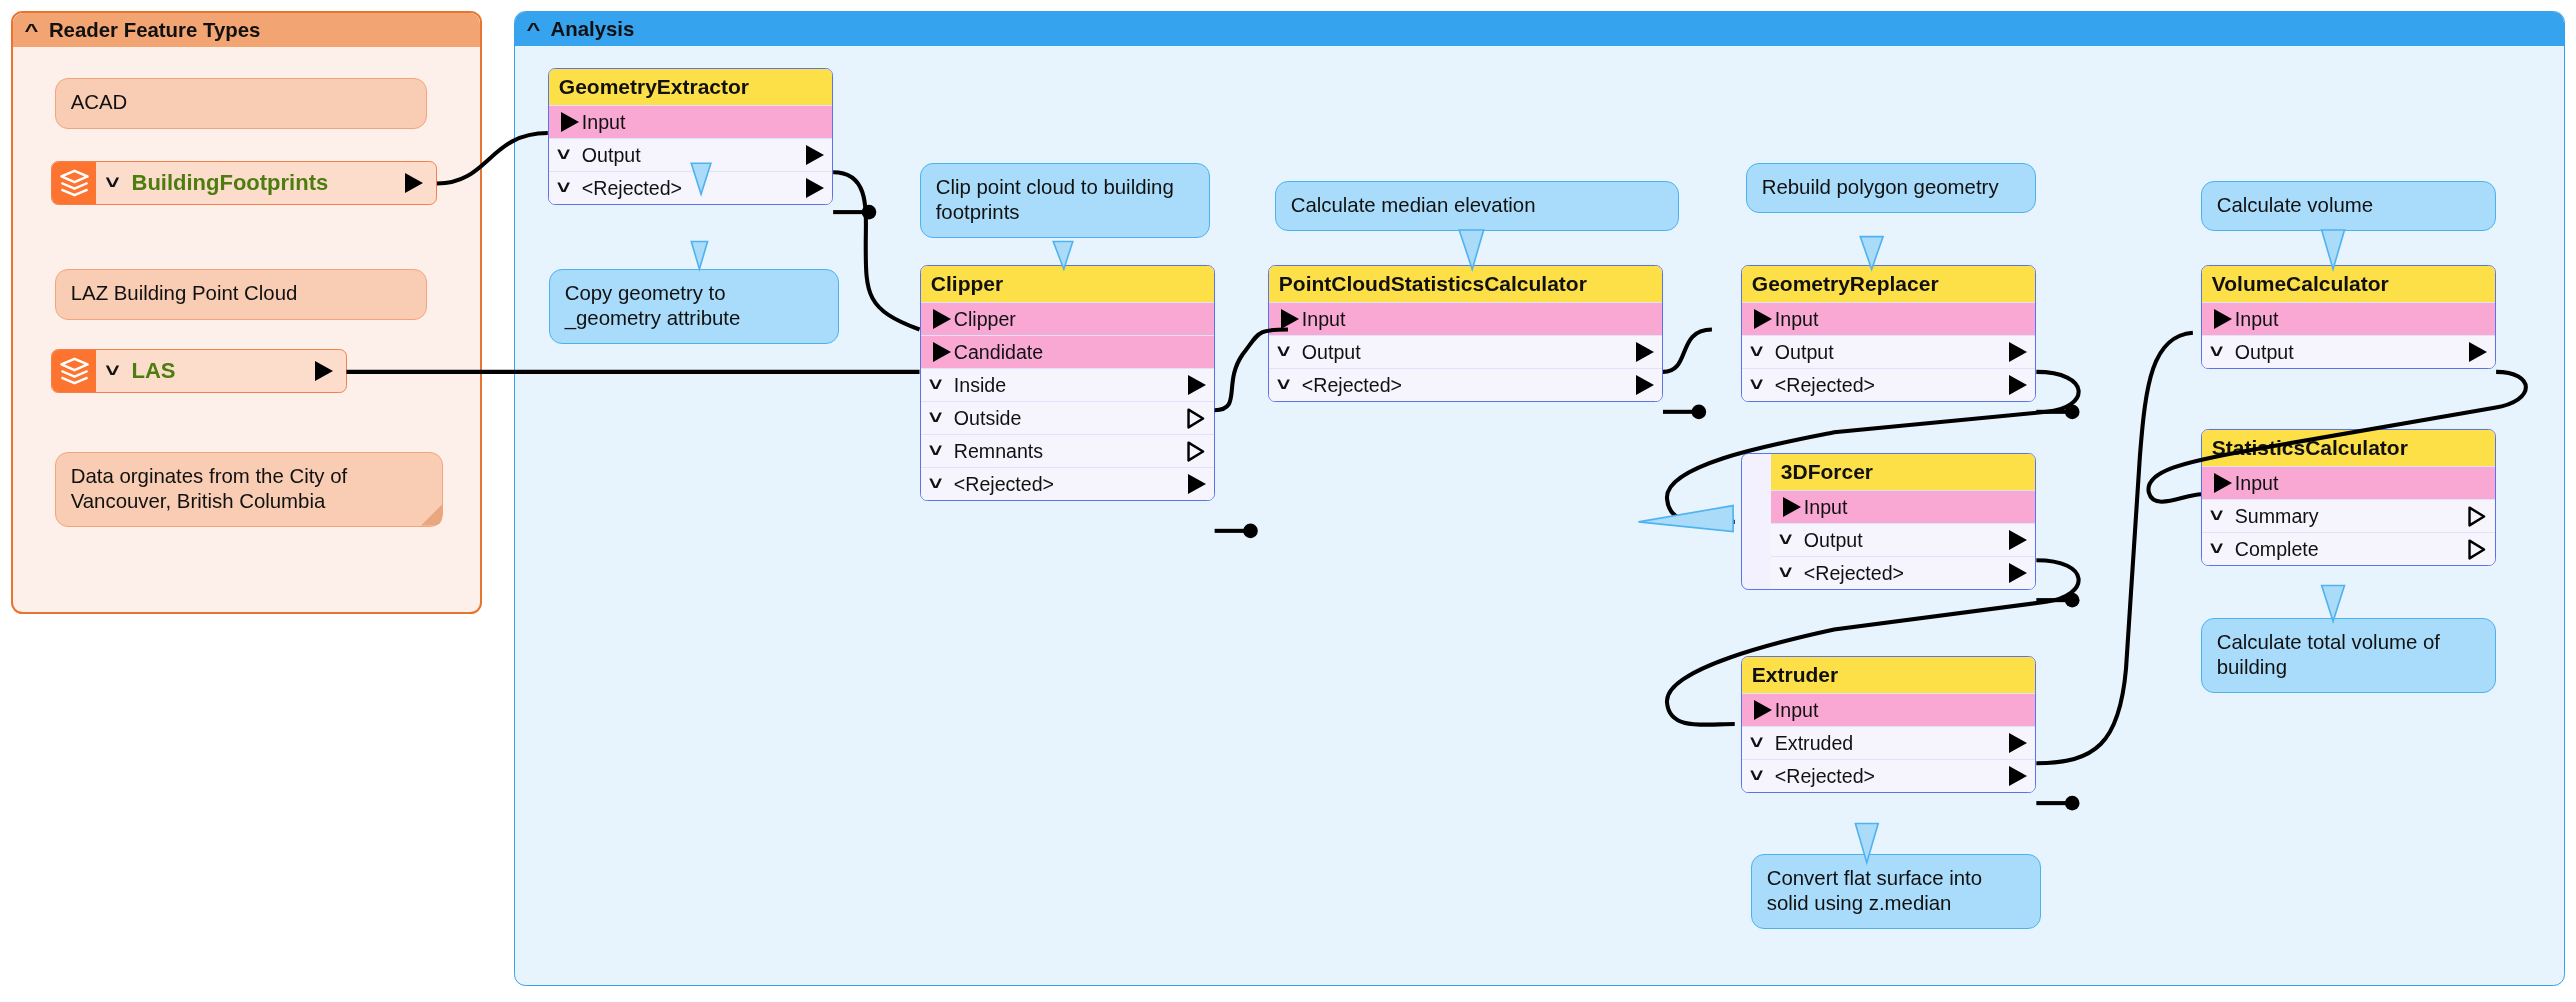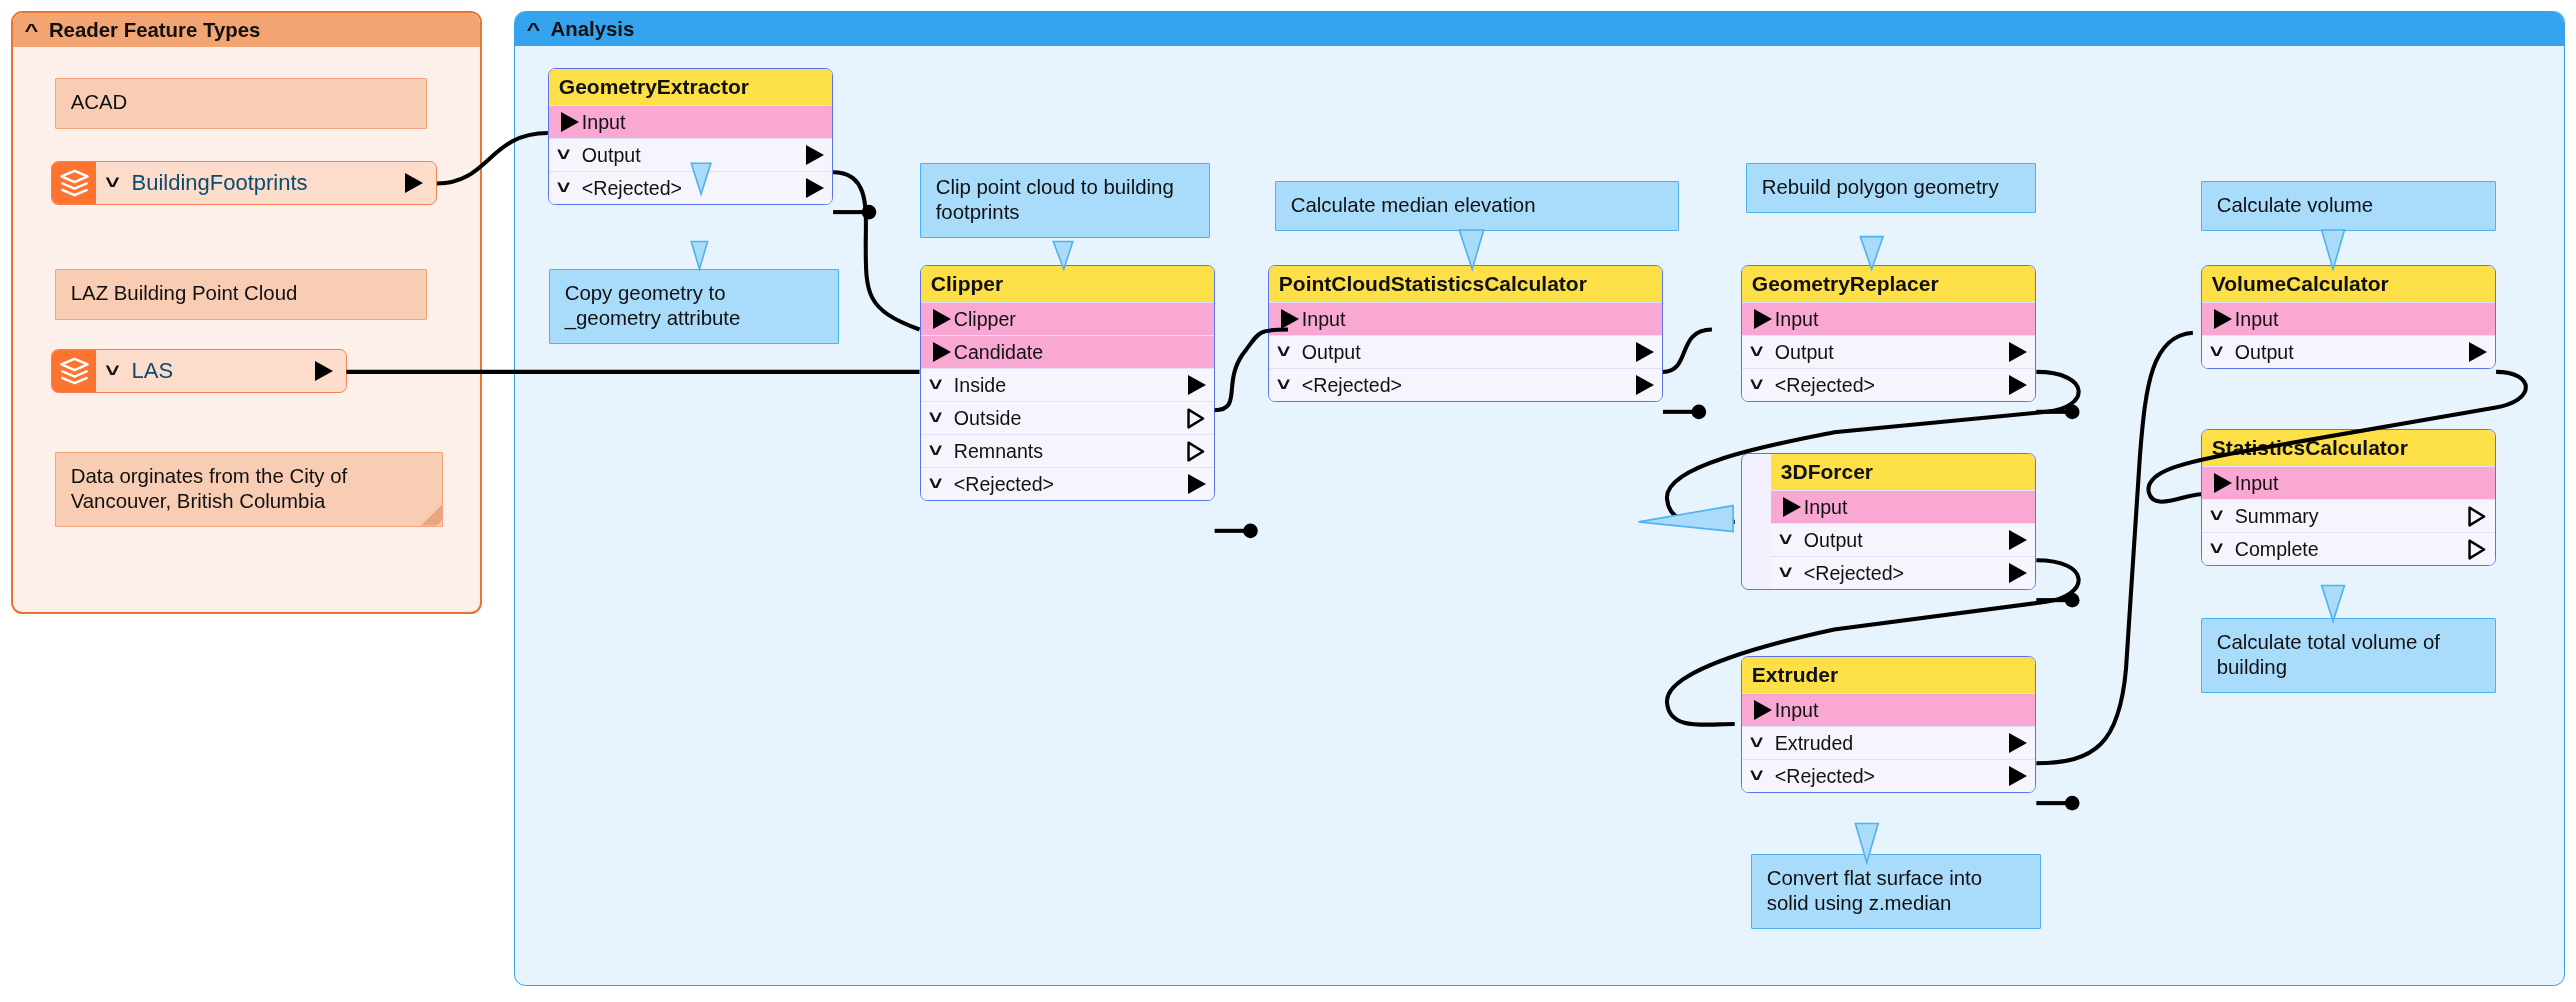--- a/index.html
+++ b/index.html
@@ -33,25 +33,25 @@
                  background: #e8f4fd; border: 1.6px solid #3aa0ea; }
   #bm-analysis > .bm-head { background: #35a3ee; }
 
   
   .ft { position: absolute; height: 44px; display: flex; align-items: stretch;
         background: #fcddcc; border: 1.6px solid #f4804a; border-radius: 7.3px;
         overflow: hidden; z-index: 3; }
   .ft-icon { width: 44px; background: #fd7430; display:flex; align-items:center; justify-content:center; flex: 0 0 44px; }
   .ft-body { display: flex; align-items: center; flex: 1; padding: 0 8.2px 0 11.4px; gap: 13px; }
   .ft-caret { font-size: 19px; font-weight: 700; color:#111; display:inline-block; transform: scaleX(1.3); }
-  .ft-label { font-size: 22px; font-weight: normal; color: #0c4a6e; white-space: nowrap; text-align: center; }
+  .ft-label { font-size: 22px; font-weight: bold; color: #4d7c0f; white-space: nowrap; text-align: center; }
   .ft-out { margin-left: auto; padding-right: 4.9px; display:flex; align-items:center; }
 
   
-  .anno { position: absolute; border-radius: 1px; padding: 11.4px 14.7px;
+  .anno { position: absolute; border-radius: 13px; padding: 11.4px 14.7px;
           font-size: 20.4px; line-height: 1.22; color: #111; z-index: 3; }
   .anno.orange { background: #f9cdb4; border: 1.6px solid #f4a47c; }
   .anno.blue   { background: #a9dcfb; border: 1.6px solid #4cb2ef; }
   .anno .fold { position:absolute; right:0; bottom:0; width: 21px; height: 21px;
                 background: #e8a77f; border-radius: 0 0 8.2px 0;
                 clip-path: polygon(100% 0, 100% 100%, 0 100%); }
 
   
   .node { position: absolute; background: #f3f1fd; border: 1.6px solid #5b73e8;
           border-radius: 7.3px; overflow: hidden; z-index: 3; }

